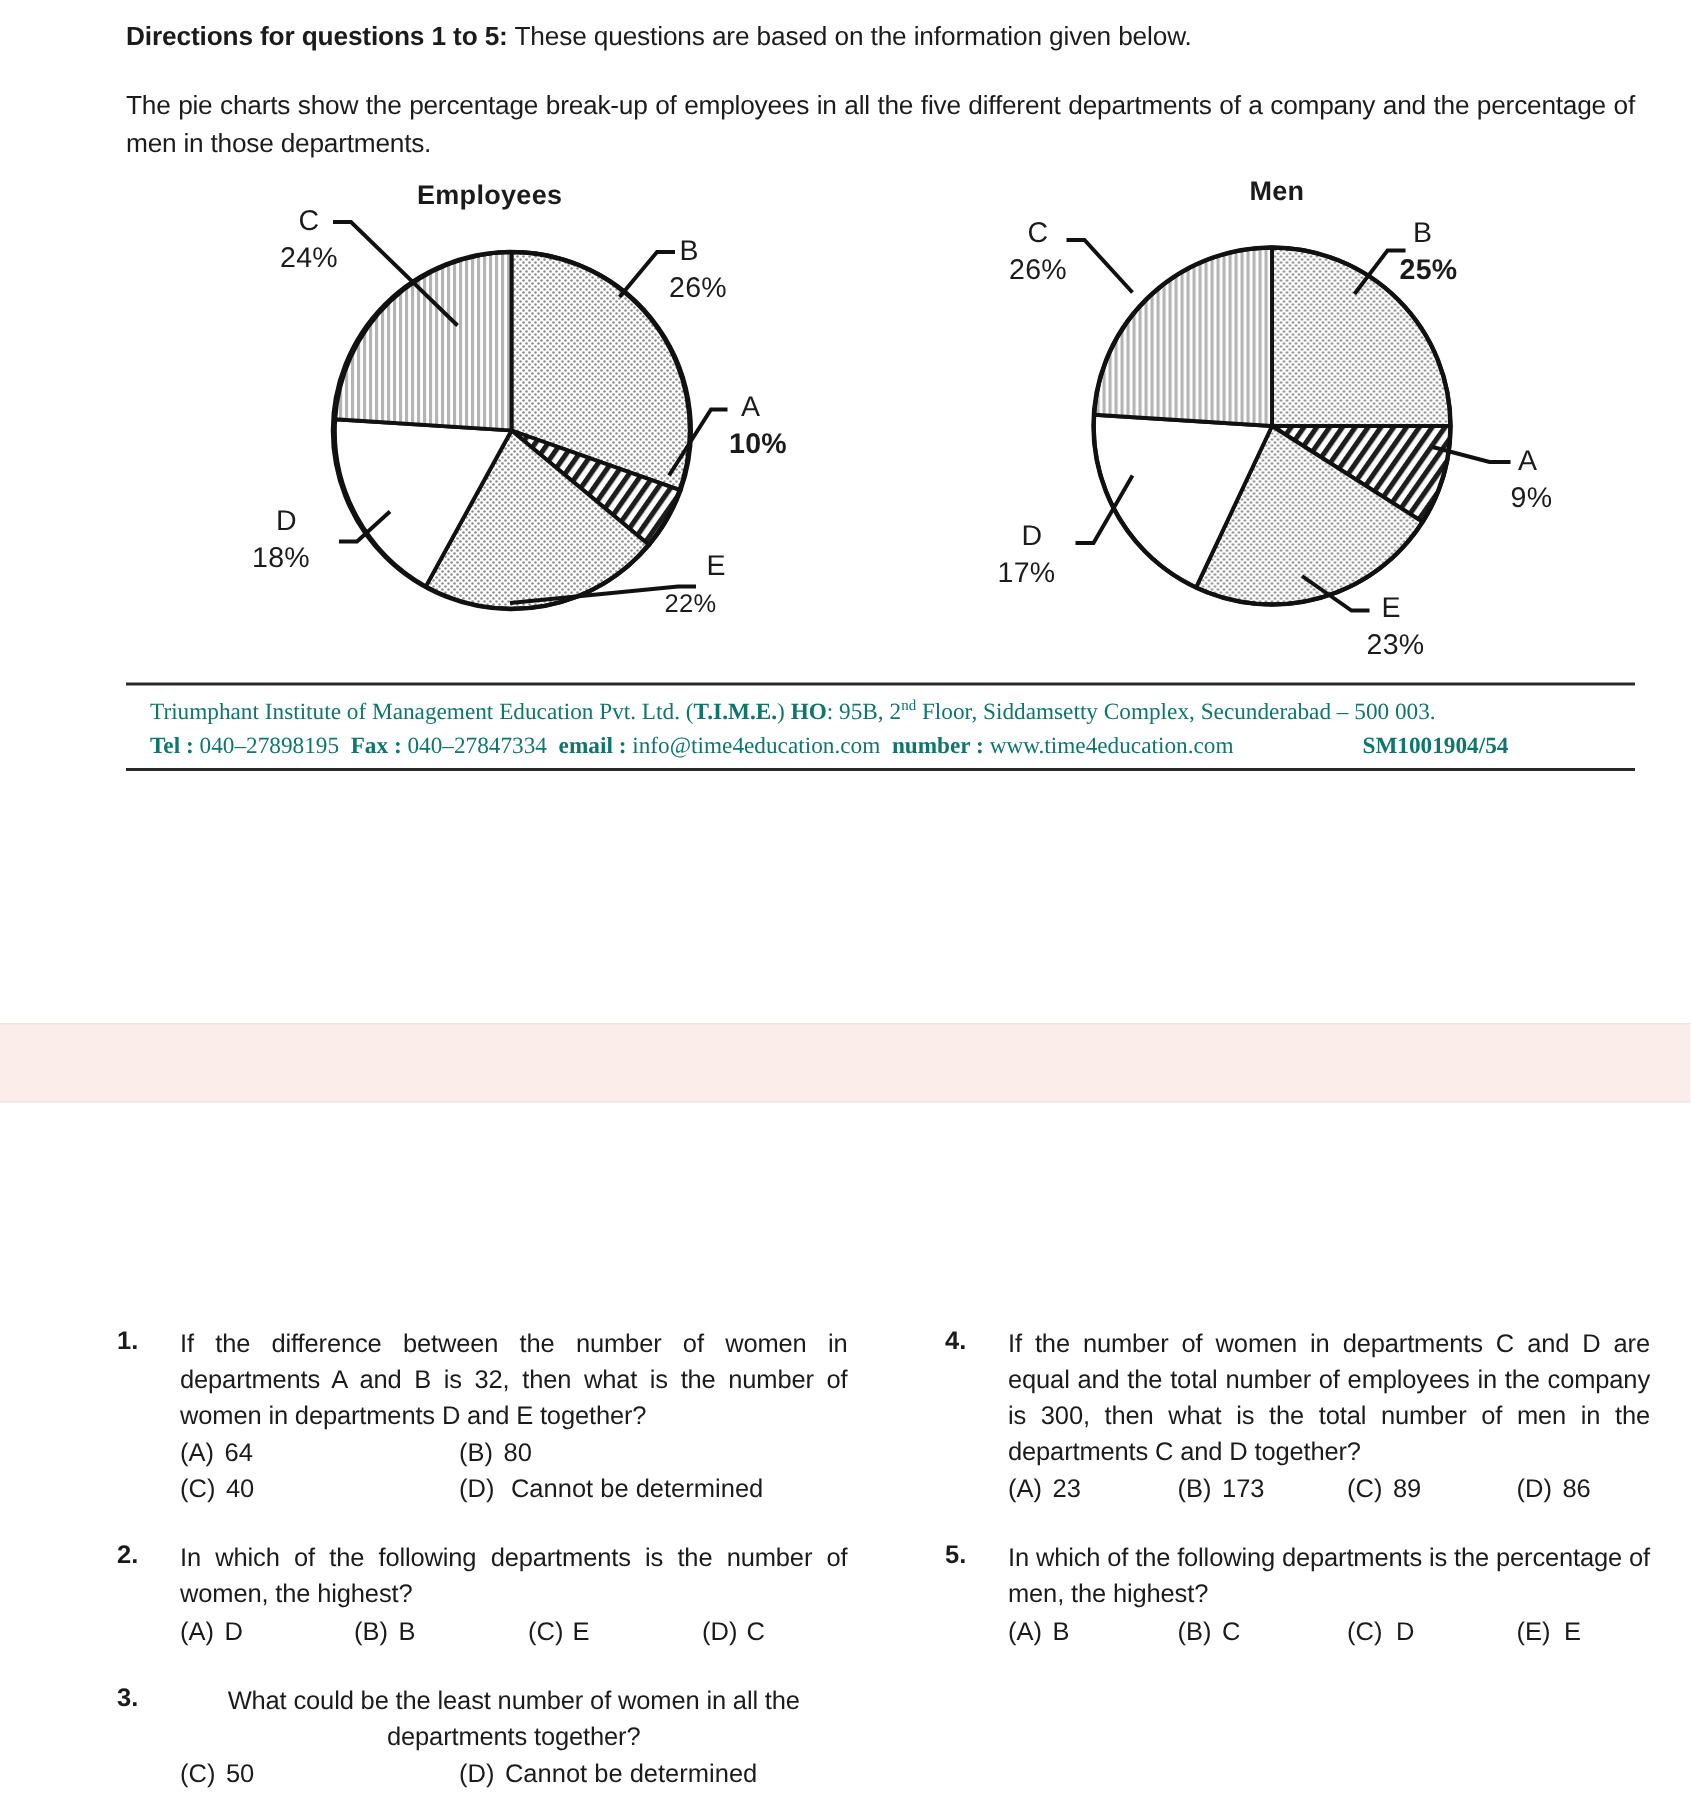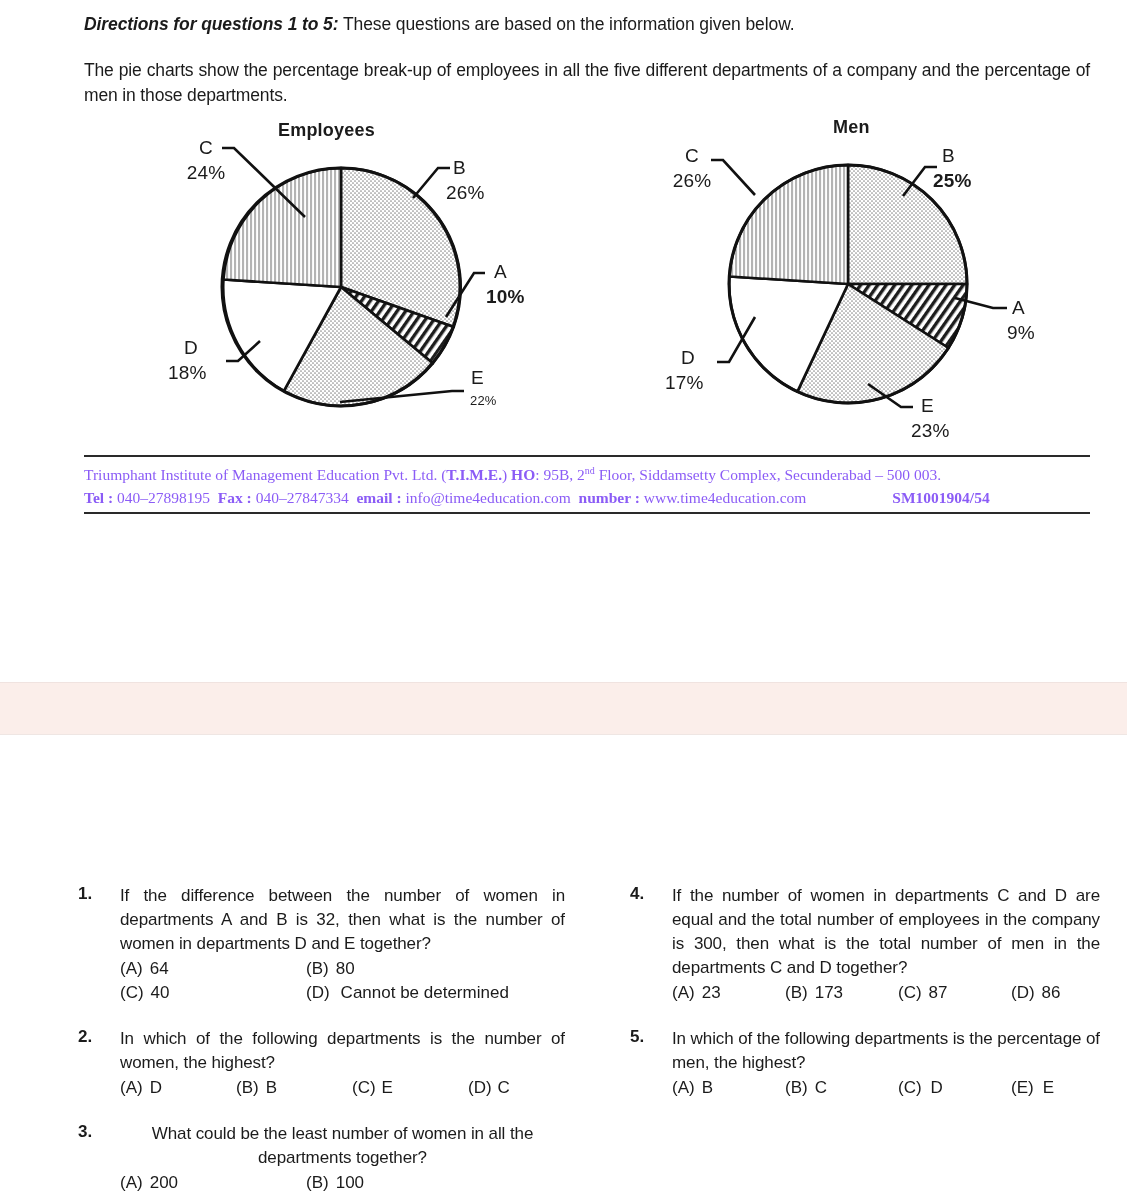--- a/index.html
+++ b/index.html
@@ -30,21 +30,20 @@
     top: 12px;
     width: 1006px;
   }
   .directions-line {
     font-size: 17.5px;
     line-height: 25px;
     letter-spacing: -0.1px;
   }
   .directions-lead {
     font-weight: bold;
-    font-style: italic;
     margin-top: 32px;
   }
   .intro-para {
     margin-top: 21px;
     font-size: 17.5px;
     line-height: 25px;
     letter-spacing: -0.15px;
     text-align: justify;
   }
 
@@ -86,23 +85,24 @@
   }
   .footer-rule-bottom {
     border-top: 2.5px solid #2a2a2a;
     height: 0;
     margin-top: 3px;
   }
   .footer-line {
     font-family: "Liberation Serif", serif;
     font-size: 15.5px;
     line-height: 22px;
-    color: #8b5cf6;
+    color: #0f766e;
     white-space: nowrap;
     padding-top: 3px;
+    margin-left: 16px;
   }
   .footer-line.l2 { padding-top: 1px; }
   .b { font-weight: bold; }
   .footer-code {
     font-weight: bold;
     display: inline-block;
     margin-left: 86px;
   }
   sup { font-size: 10px; vertical-align: super; }
 
@@ -256,21 +256,21 @@
       <div class="chart-title" style="left:34px; top:225px; font-weight:normal; font-size:19px;">
         <span>D</span>
       </div>
       <div class="chart-title" style="left:18px; top:250px; font-weight:normal; font-size:19px;">
         <span>18%</span>
       </div>
 
       <div class="chart-title" style="left:321px; top:255px; font-weight:normal; font-size:19px;">
         <span>E</span>
       </div>
-      <div class="chart-title" style="left:320px; top:281px; font-weight:normal; font-size:13px;">
+      <div class="chart-title" style="left:293px; top:281px; font-weight:normal; font-size:17px;">
         <span>22%</span>
       </div>
     </div>
 
     <div class="chart-block" style="left:655px; width:440px; height:340px;">
       <div class="chart-title" style="left:178px; top:5px;">Men</div>
 
       <svg class="chart-svg" width="440" height="340" viewBox="0 0 440 340">
         <defs>
           <pattern id="dots2" width="4" height="4" patternUnits="userSpaceOnUse">
@@ -392,44 +392,40 @@
           </div>
         </div>
       </div>
 
       <div class="q" style="margin-top:22px;">
         <div class="q-num">3.</div>
         <div class="q-body">
           <div class="q-text nojust">What could be the least number of women in all the departments together?</div>
           <div class="opts opts-2">
             <div class="opt-row">
-              <span class="opt"><span class="olabel">(A)</span><span class="oval">200</span></span>
-              <span class="opt"><span class="olabel">(B)</span><span class="oval">100</span></span>
-            </div>
-            <div class="opt-row">
               <span class="opt"><span class="olabel">(C)</span><span class="oval">50</span></span>
               <span class="opt"><span class="olabel">(D)</span><span class="oval">Cannot be determined</span></span>
             </div>
           </div>
         </div>
       </div>
 
     </div>
 
     <div class="col col-right">
 
       <div class="q">
         <div class="q-num">4.</div>
         <div class="q-body">
           <div class="q-text">If the number of women in departments C and D are equal and the total number of employees in the company is 300, then what is the total number of men in the departments C and D together?</div>
           <div class="opts opts-4r">
             <div class="opt-row">
               <span class="opt"><span class="olabel">(A)</span><span class="oval">23</span></span>
               <span class="opt"><span class="olabel">(B)</span><span class="oval">173</span></span>
-              <span class="opt"><span class="olabel">(C)</span><span class="oval">87</span></span>
+              <span class="opt"><span class="olabel">(C)</span><span class="oval">89</span></span>
               <span class="opt"><span class="olabel">(D)</span><span class="oval">86</span></span>
             </div>
           </div>
         </div>
       </div>
 
       <div class="q" style="margin-top:20px;">
         <div class="q-num">5.</div>
         <div class="q-body">
           <div class="q-text">In which of the following departments is the percentage of men, the highest?</div>

